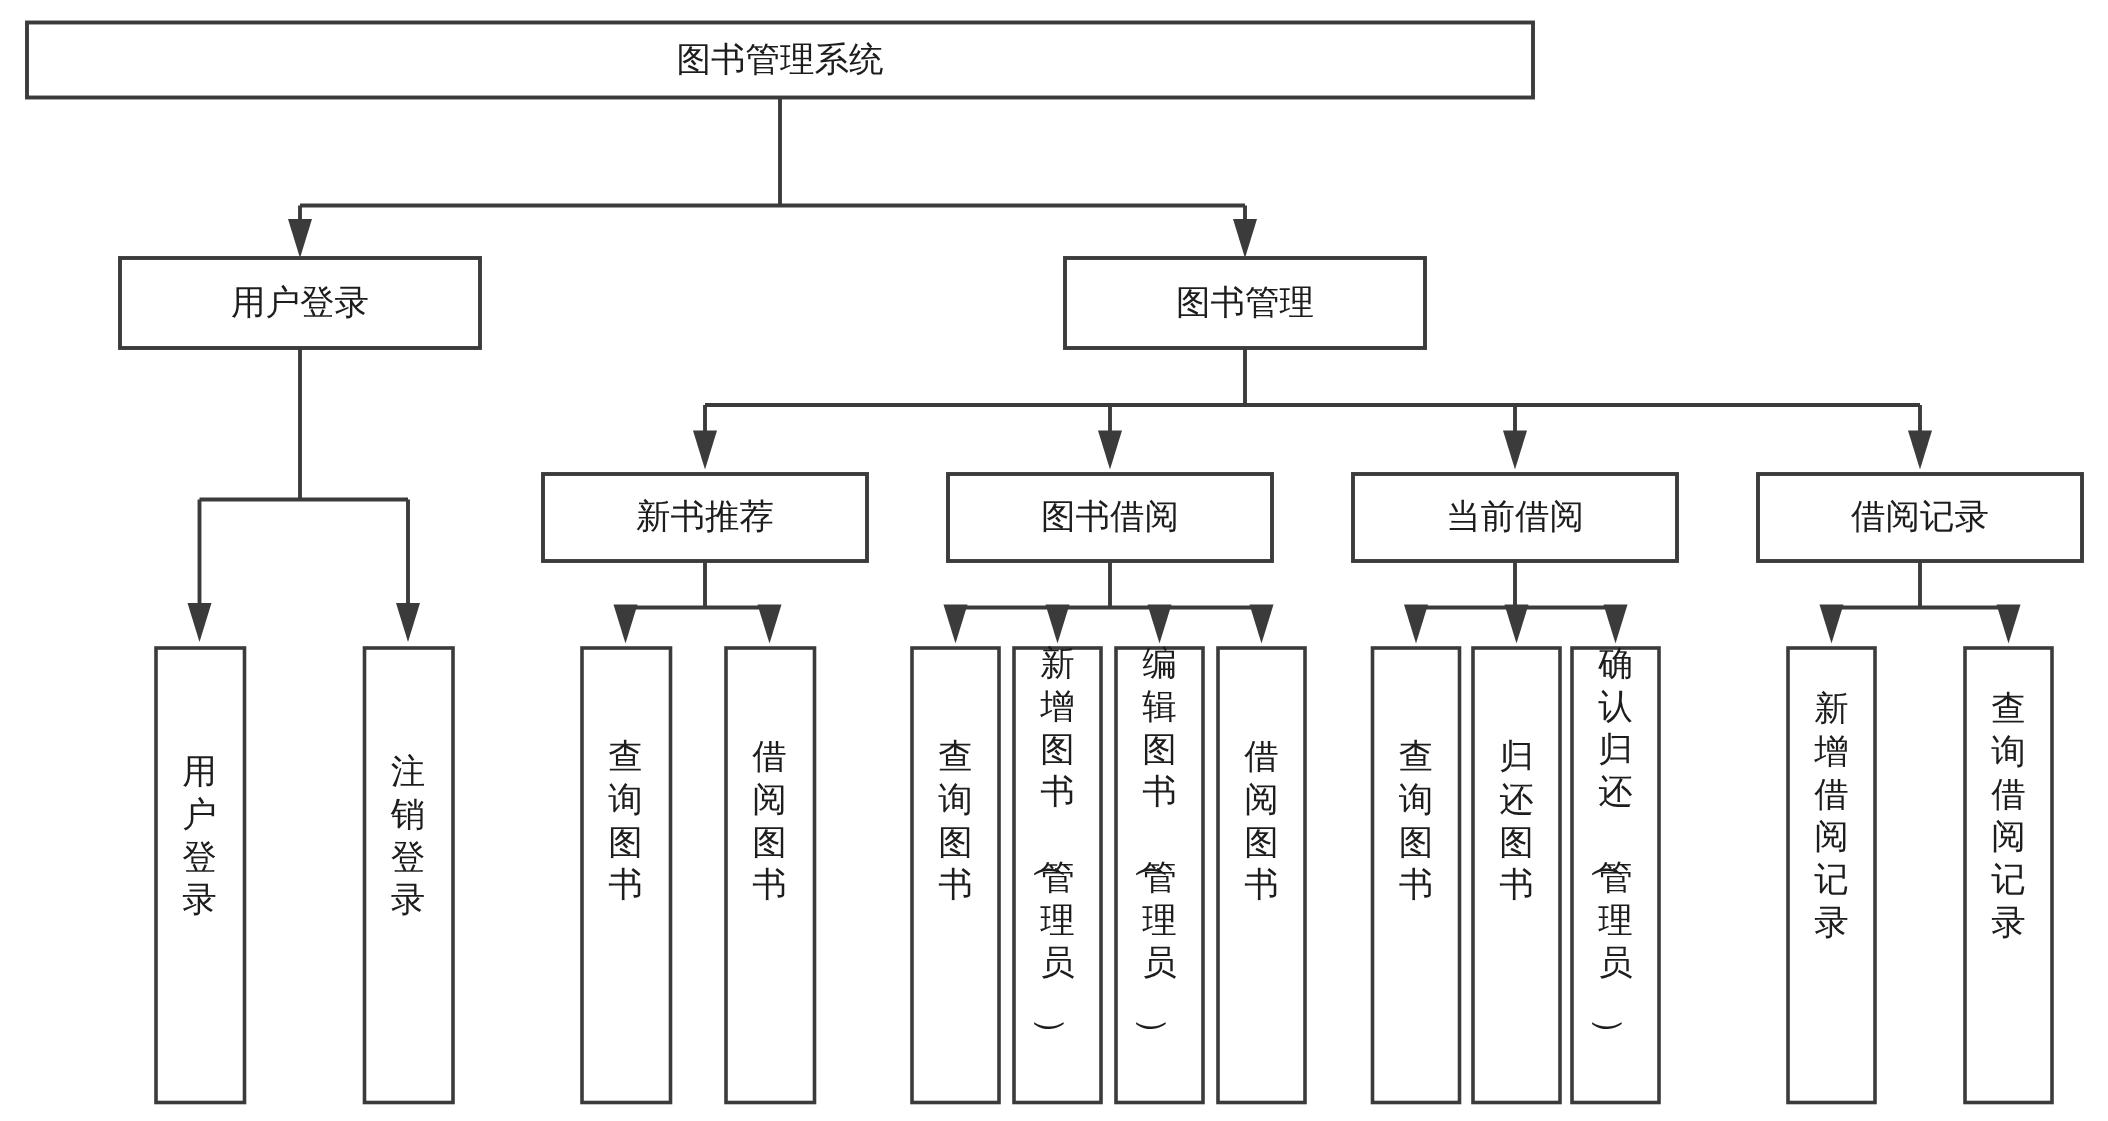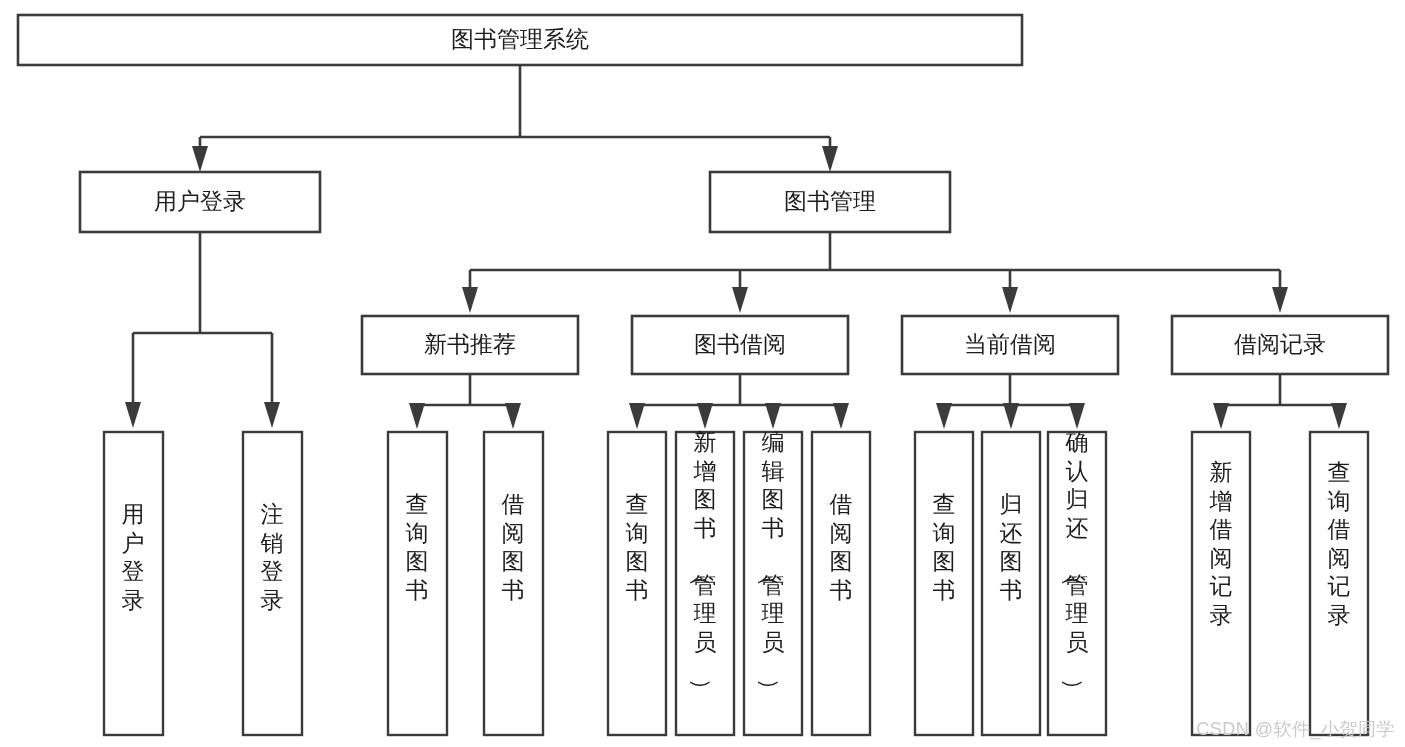--- a/index.html
+++ b/index.html
@@ -219,14 +219,13 @@
     <g>
       <rect class="node-box thin" x="1192" y="432" width="58" height="303"></rect>
       <text class="label-v vtext" x="1221" y="480"><tspan x="1221" y="480">新</tspan><tspan x="1221" y="508.5">增</tspan><tspan x="1221" y="537">借</tspan><tspan x="1221" y="565.5">阅</tspan><tspan x="1221" y="594">记</tspan><tspan x="1221" y="622.5">录</tspan></text>
     </g>
     <g>
       <rect class="node-box thin" x="1310" y="432" width="58" height="303"></rect>
       <text class="label-v vtext" x="1339" y="480"><tspan x="1339" y="480">查</tspan><tspan x="1339" y="508.5">询</tspan><tspan x="1339" y="537">借</tspan><tspan x="1339" y="565.5">阅</tspan><tspan x="1339" y="594">记</tspan><tspan x="1339" y="622.5">录</tspan></text>
     </g>
   </svg>
 
-  <div class="watermark">CSDN @软件_小贺同学</div>
 </div>
 
 </body></html>

